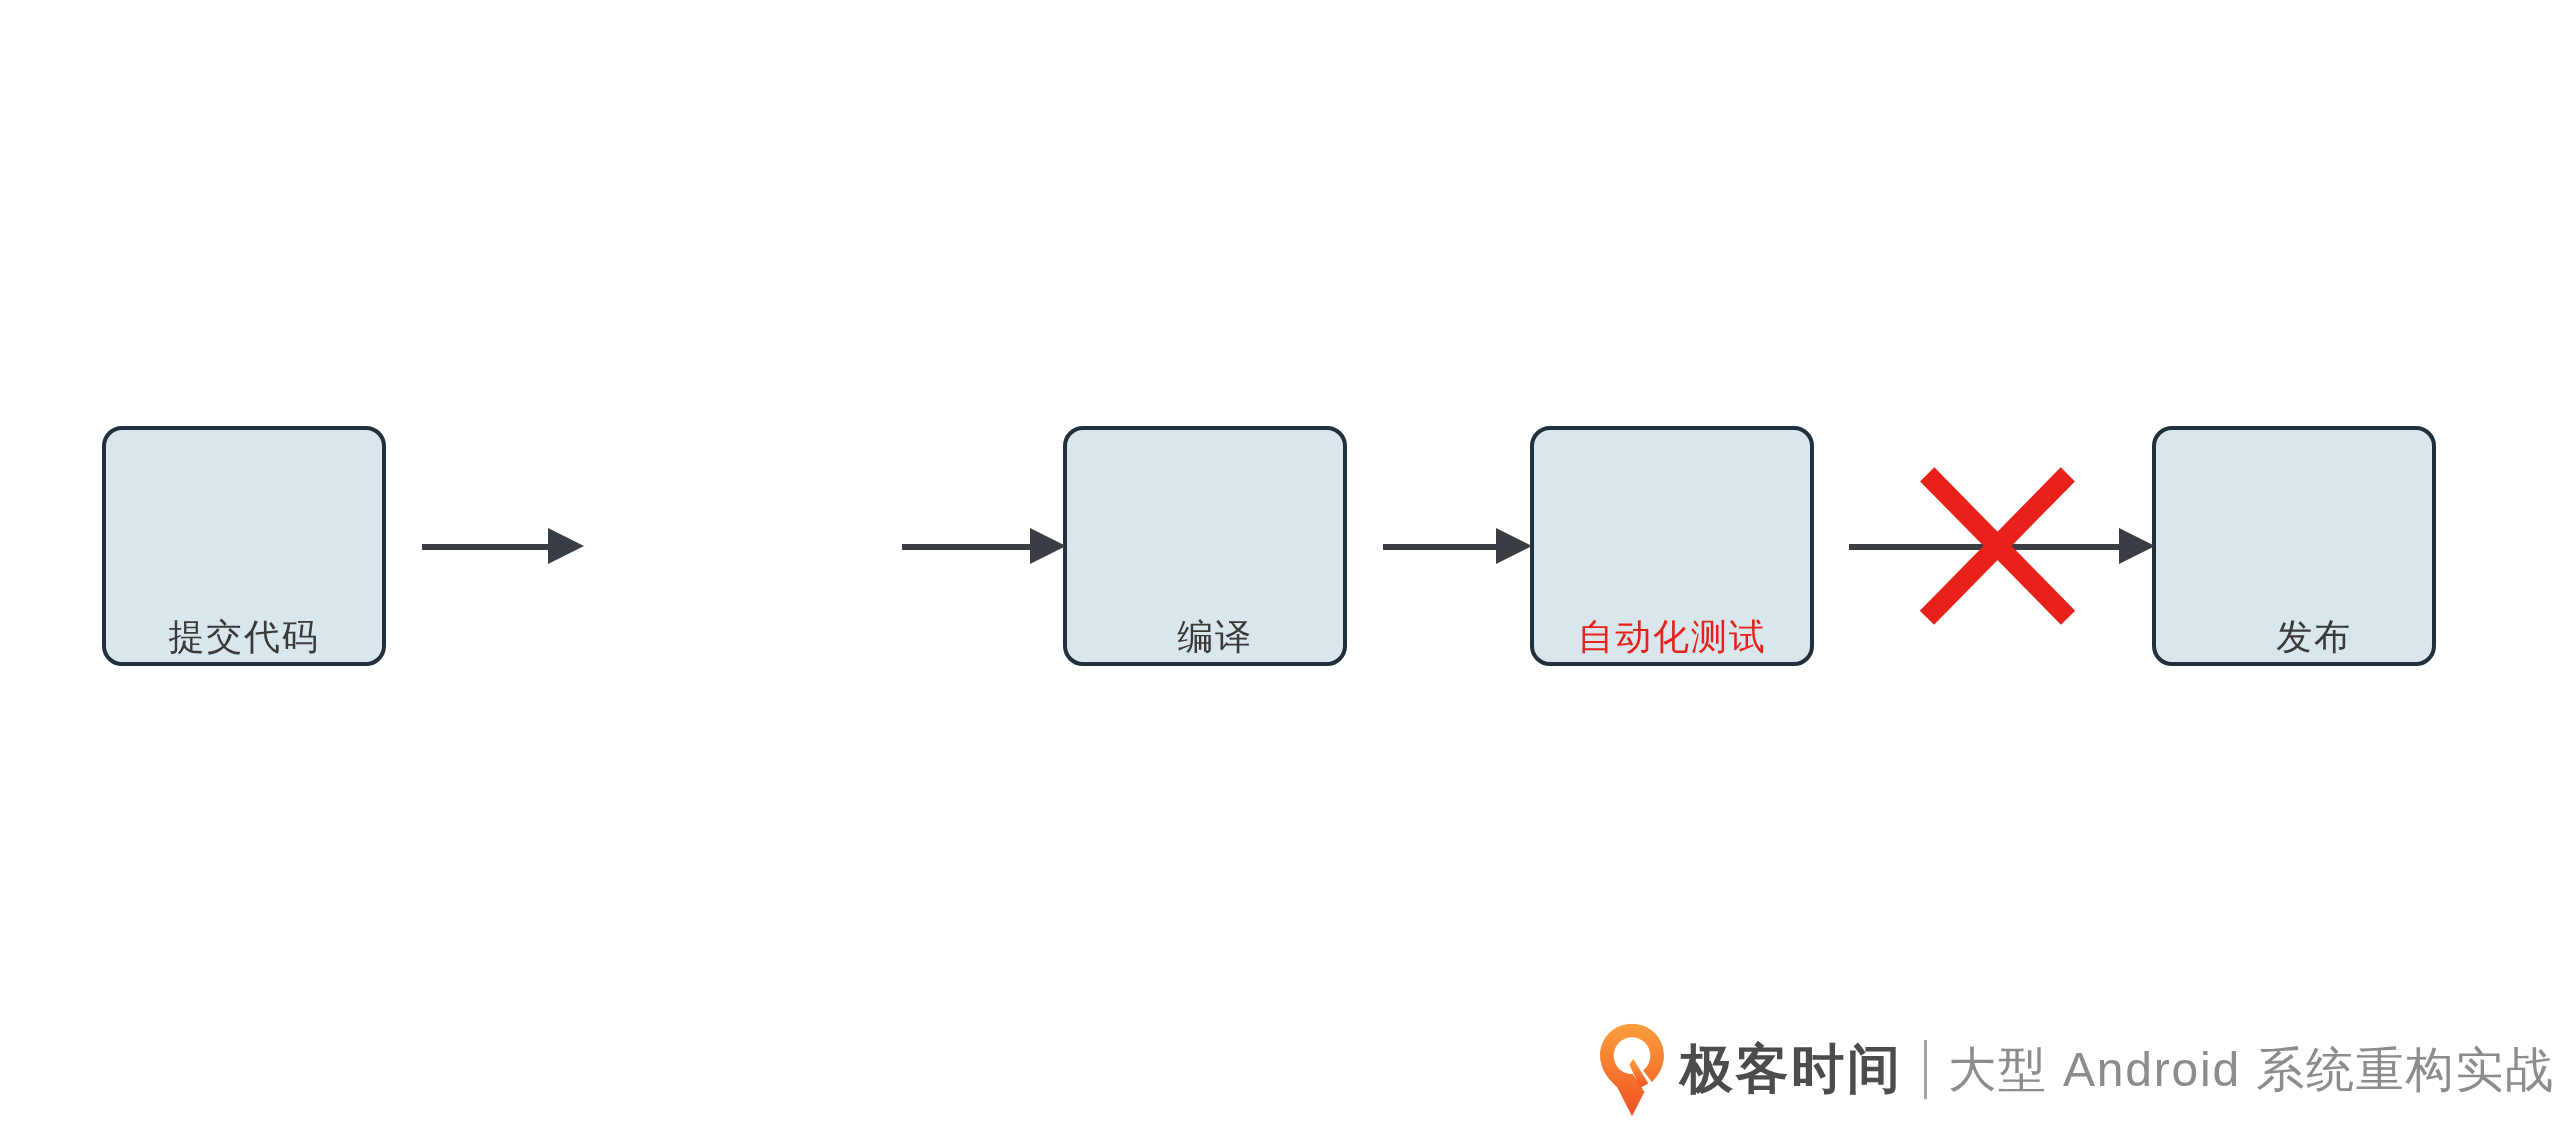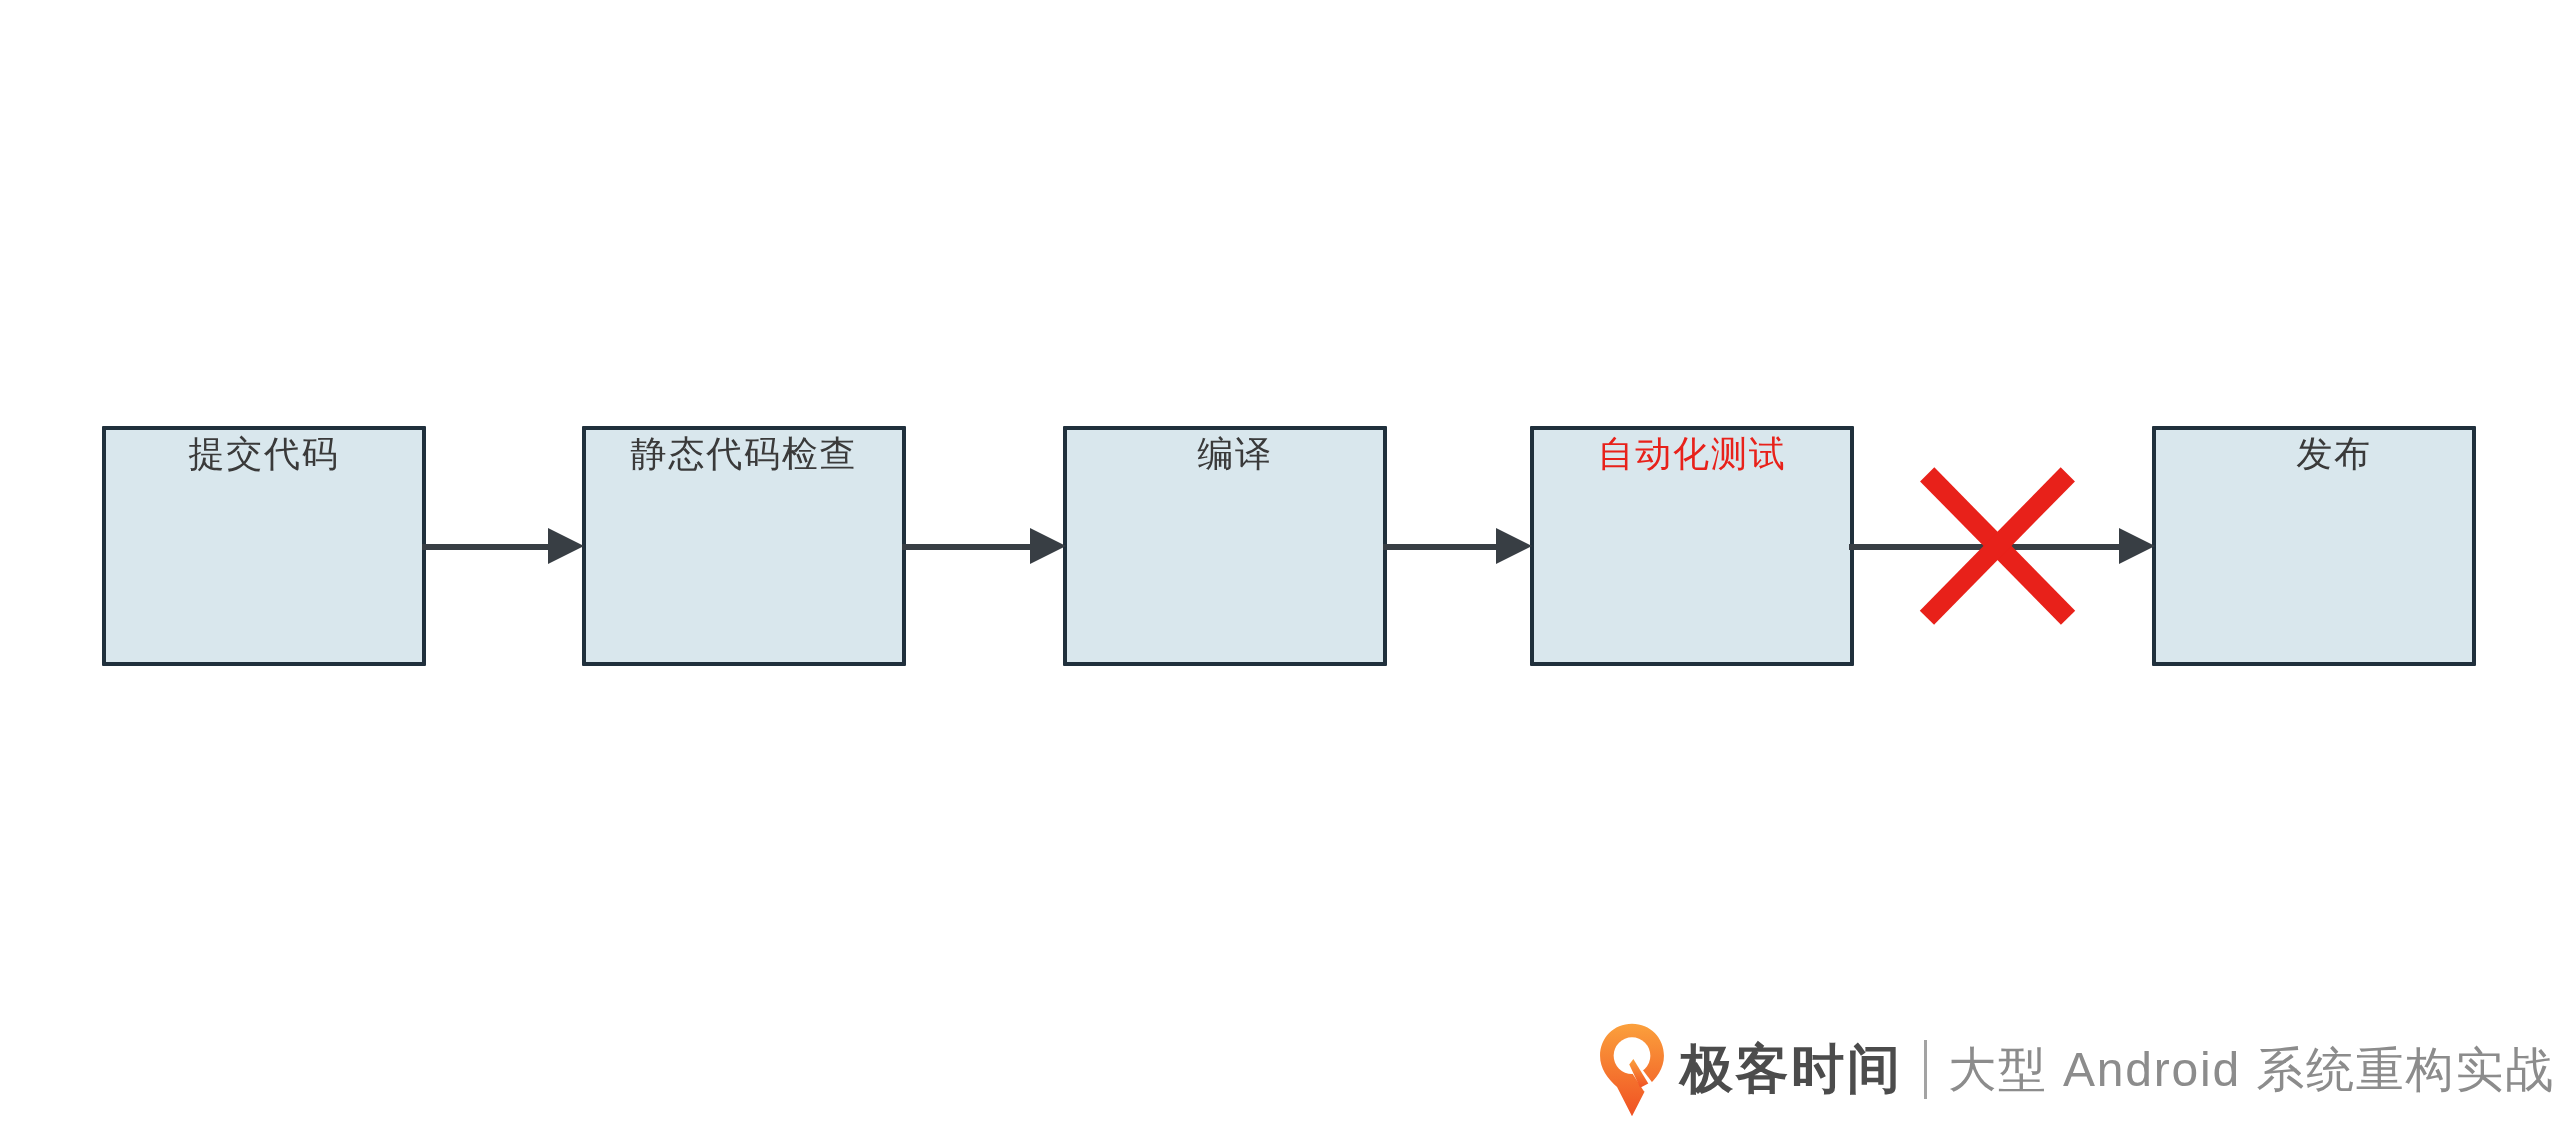--- a/index.html
+++ b/index.html
@@ -22,27 +22,27 @@
   .canvas {
     position: relative;
     width: 2576px;
     height: 1134px;
     background: var(--background);
     overflow: hidden;
   }
 
   .node {
     position: absolute;
-    width: 324px;
+    width: 284px;
     height: 240px;
     background: var(--box_fill);
     border: 4.4px solid var(--box_border);
-    border-radius: 1px;
+    border-radius: 20px;
     display: flex;
-    align-items: flex-start;
+    align-items: flex-end;
     justify-content: center;
   }
   .node-label {
     font-size: 36px;
     color: var(--box_text);
     letter-spacing: 1.8px;
     white-space: nowrap;
   }
   .node-label.highlight {
     color: var(--highlight_red);
@@ -118,23 +118,20 @@
 </style>
 </head>
 <body>
 
 <div class="canvas">
 
   <div class="node" style="left:102px; top:426px;">
     <span class="node-label">提交代码</span>
   </div>
 
-  <div class="node" style="left:582px; top:426px;">
-    <span class="node-label">静态代码检查</span>
-  </div>
 
   <div class="node" style="left:1063px; top:426px;padding-left:20px;">
     <span class="node-label">编译</span>
   </div>
 
   <div class="node" style="left:1530px; top:426px;">
     <span class="node-label highlight">自动化测试</span>
   </div>
 
   <div class="node" style="left:2152px; top:426px;padding-left:40px;">

